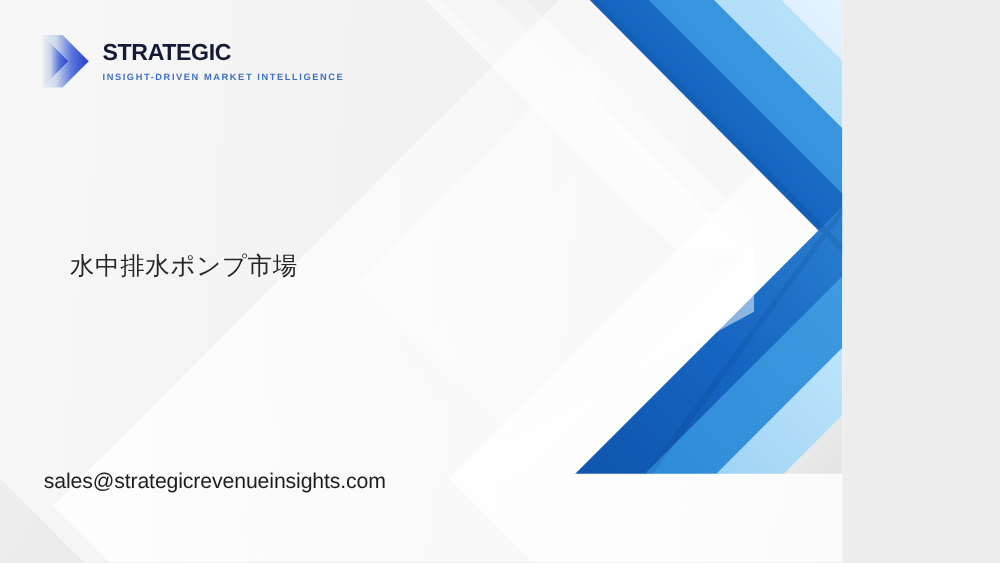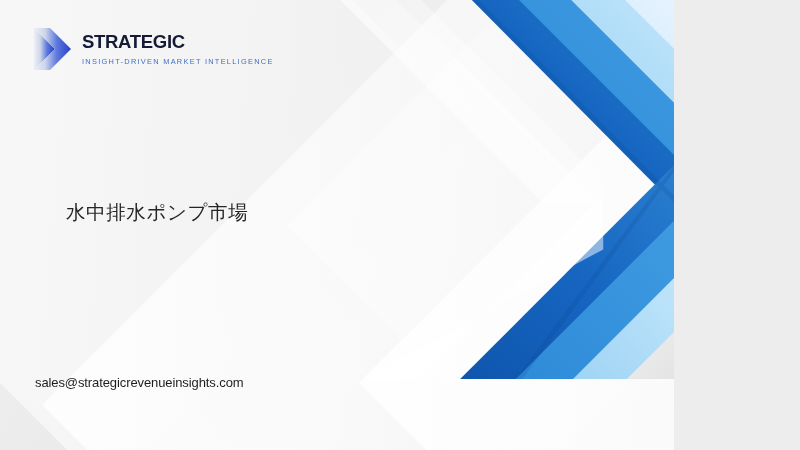--- a/index.html
+++ b/index.html
@@ -63,39 +63,39 @@
     font-weight:bold;
     color:#141b33;
     font-size:18.5px;
     line-height:19.5px;
     letter-spacing:-0.3px;
     white-space:nowrap;
   }
   #logo-tag {
     margin-top:5px;
     font-size:7.4px;
-    font-weight:normal;
+    font-weight:bold;
     color:#3f6fc4;
     letter-spacing:1.28px;
     white-space:nowrap;
   }
 
   
   #headline {
-    position:absolute; left:66px; top:199px;
+    position:absolute; left:56px; top:199px;
     font-size:19.5px;
     color:#262626;
     letter-spacing:.6px;
     white-space:nowrap;
   }
 
   
   #email {
     position:absolute; left:35px; top:375px;
-    font-size:13px;
+    font-size:17px;
     color:#1e1e1e;
     letter-spacing:-.1px;
     white-space:nowrap;
   }
 </style>
 </head>
 <body>
 
 <div id="slide">
 

